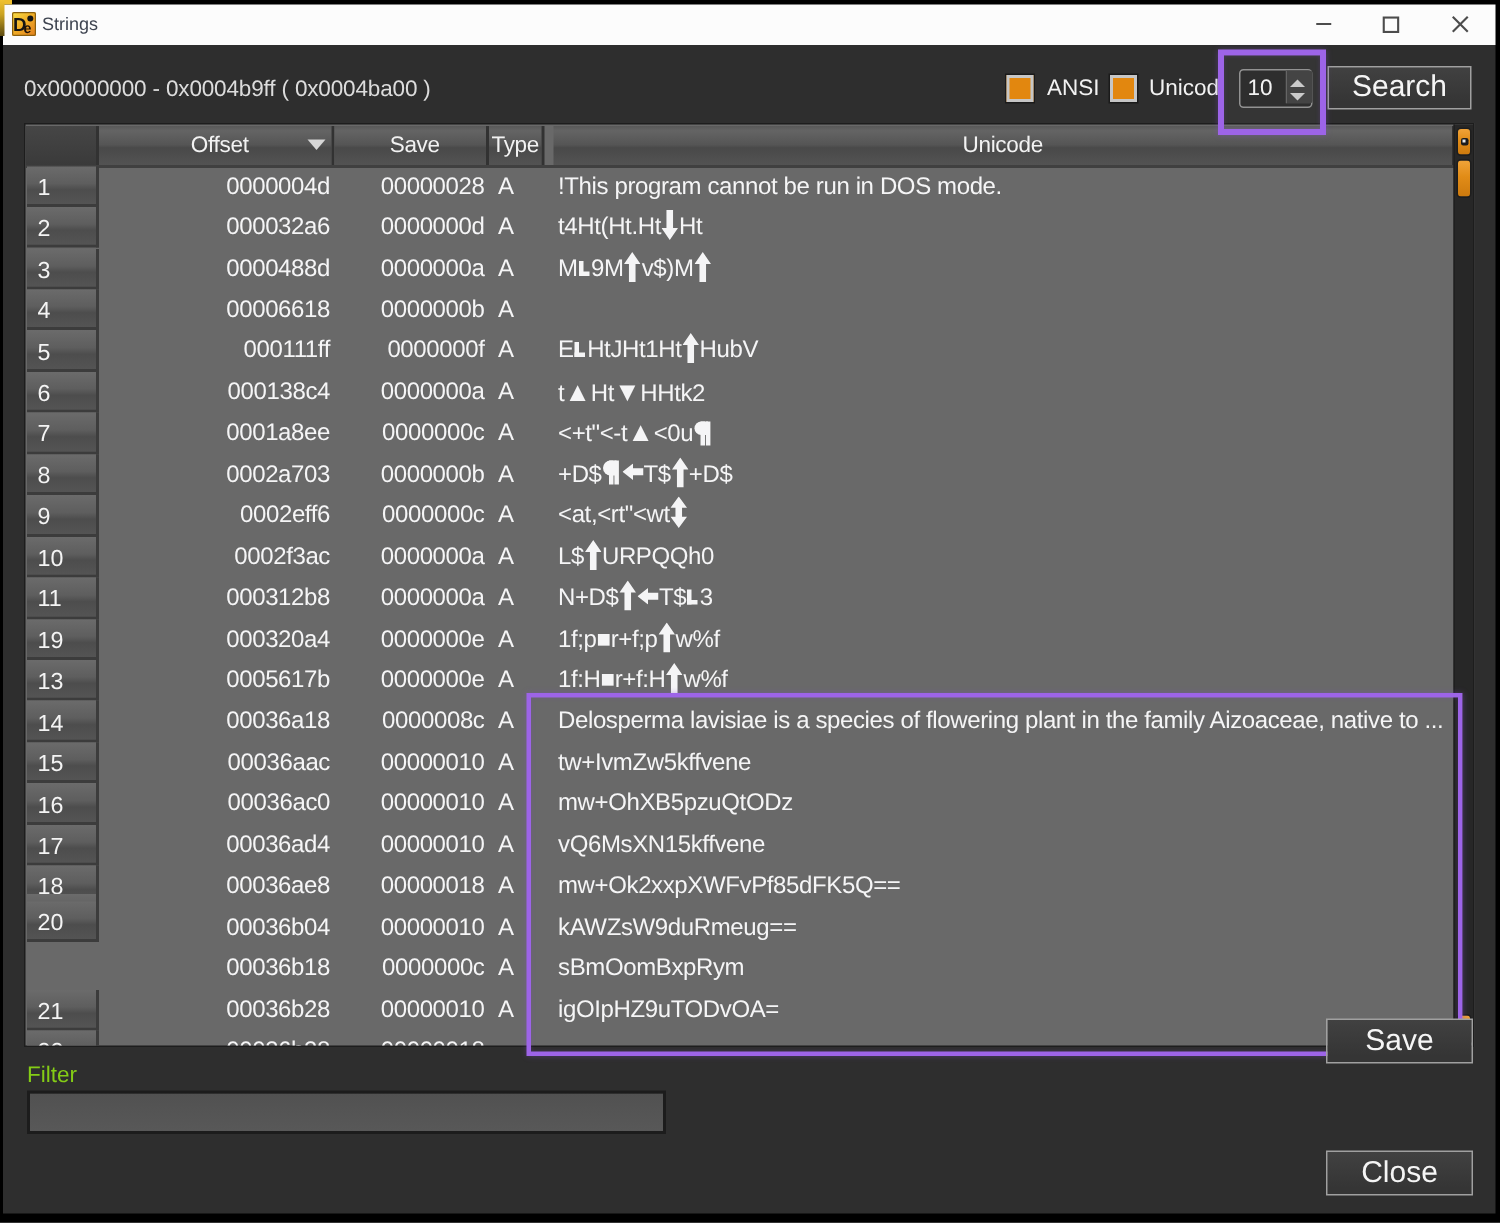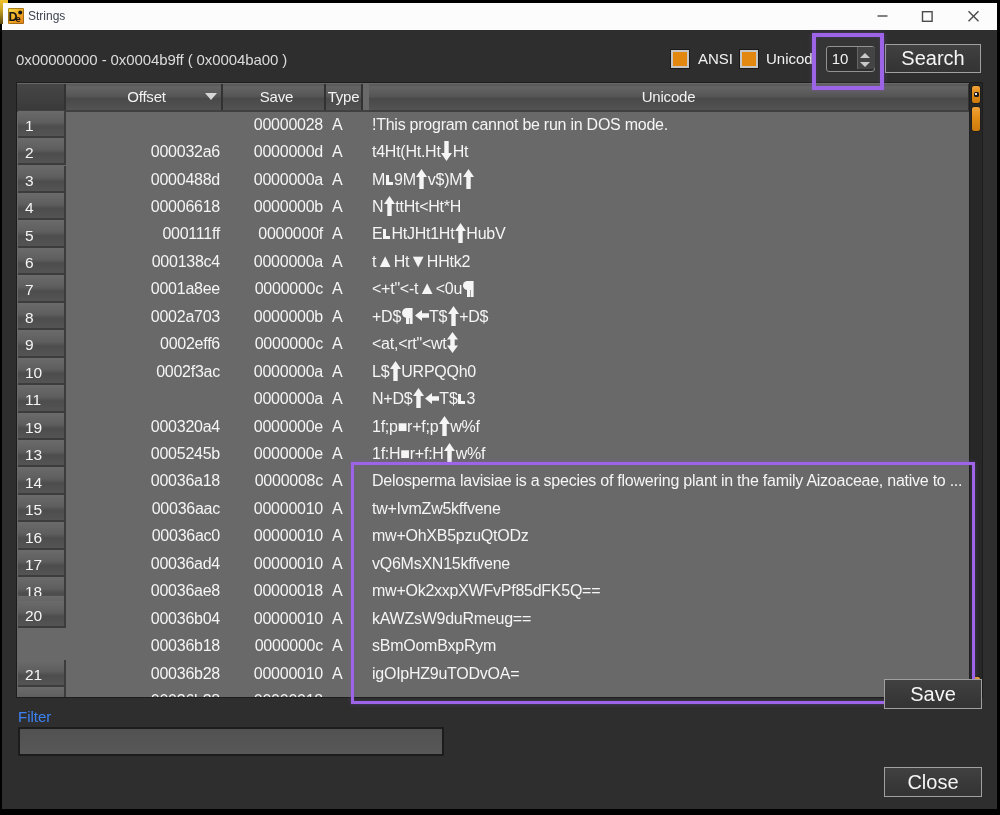--- a/index.html
+++ b/index.html
@@ -63,21 +63,21 @@
 .sb{position:absolute;left:971px;width:10px;background:linear-gradient(180deg,#f0a339,#e18c17 45%,#cd7a0e);border-radius:3px;border:1px solid #1e1e1e;box-sizing:border-box;}
 #sbtop{top:85px;height:19px;}
 #sbthumb{top:106px;height:26px;}
 #sbbot{top:676px;height:18px;}
 .sbicon{position:absolute;width:5px;height:5px;background:#1c1c1c;border-radius:1.5px;}
 .sbdot{position:absolute;width:2px;height:2px;background:#e8e8e8;}
 
 #pr1{left:812px;top:33px;width:72px;height:57px;border:4px solid #9d64e8;box-sizing:border-box;background:rgba(255,255,255,0.035);box-shadow:0 0 4px rgba(130,80,200,0.4), inset 0 0 3px rgba(120,70,190,0.3);}
 #pr2{left:351px;top:462px;width:624px;height:242px;border:3px solid #9d64e8;box-sizing:border-box;box-shadow:0 0 4px rgba(130,80,200,0.4), inset 0 0 3px rgba(120,70,190,0.3);}
 
-#filterlbl{left:18px;top:708px;font-size:15px;color:#3b82f6;}
+#filterlbl{left:18px;top:708px;font-size:15px;color:#84cc16;}
 #filterinp{left:18px;top:727px;width:426px;height:29px;background:linear-gradient(180deg,#515151,#585858);border:2px solid #1c1c1c;box-sizing:border-box;}
 
 #winbtns{left:860px;top:3px;width:135px;height:27px;}
 </style></head>
 <body>
 <div class="abs" id="titlebar"></div>
 <div class="abs" id="dlg"></div>
 <div class="abs" id="wedge"></div>
 <div class="abs" id="wedge2"></div>
 <svg class="abs" style="left:8px;top:7.5px" width="16" height="16" viewBox="0 0 16 16">
@@ -117,20 +117,21 @@
 <div class="abs" id="tbl">
   <div class="hdr" id="hcorner"></div>
   <div class="hdr" id="hoff">Offset</div>
   <div class="hdr" id="hsize">Save</div>
   <div class="hdr" id="htype">Type</div>
   <div class="hdr" id="hstr">Unicode</div>
   <div id="sortarrow"></div>
   <div id="hdrline"></div>
 
   <div class="rnum" style="top:27.6px">1</div>
+  <div class="cell coff" style="top:27.6px">0000004d</div>
   <div class="cell csize" style="top:27.6px">00000028</div>
   <div class="cell ctype" style="top:27.6px">A</div>
   <div class="cell cstr" style="top:27.6px">!This program cannot be run in DOS mode.</div>
   <div class="rnum" style="top:55.0px">2</div>
   <div class="cell coff" style="top:55.0px">000032a6</div>
   <div class="cell csize" style="top:55.0px">0000000d</div>
   <div class="cell ctype" style="top:55.0px">A</div>
   <div class="cell cstr" style="top:55.0px">t4Ht(Ht.Ht<svg class="ar" width="11" height="20" viewBox="0 0 11 20">
         <path d="M5.5 20 L0 12 H3.3 V0 H7.7 V12 H11 Z"></path>
       </svg>Ht</div>
@@ -140,23 +141,20 @@
   <div class="cell ctype" style="top:82.5px">A</div>
   <div class="cell cstr" style="top:82.5px">M<span class="lg"></span>9M<svg class="ar" width="11" height="20" viewBox="0 0 11 20">
         <path d="M5.5 0 L11 8 H7.7 V20 H3.3 V8 H0 Z"></path>
       </svg>v$)M<svg class="ar" width="11" height="20" viewBox="0 0 11 20">
         <path d="M5.5 0 L11 8 H7.7 V20 H3.3 V8 H0 Z"></path>
       </svg></div>
   <div class="rnum" style="top:109.9px">4</div>
   <div class="cell coff" style="top:109.9px">00006618</div>
   <div class="cell csize" style="top:109.9px">0000000b</div>
   <div class="cell ctype" style="top:109.9px">A</div>
-  <div class="cell cstr" style="top:109.9px">N<svg class="ar" width="11" height="20" viewBox="0 0 11 20">
-        <path d="M5.5 0 L11 8 H7.7 V20 H3.3 V8 H0 Z"></path>
-      </svg>ttHt&lt;Ht*H</div>
   <div class="rnum" style="top:137.4px">5</div>
   <div class="cell coff" style="top:137.4px">000111ff</div>
   <div class="cell csize" style="top:137.4px">0000000f</div>
   <div class="cell ctype" style="top:137.4px">A</div>
   <div class="cell cstr" style="top:137.4px">E<span class="lg"></span>HtJHt1Ht<svg class="ar" width="11" height="20" viewBox="0 0 11 20">
         <path d="M5.5 0 L11 8 H7.7 V20 H3.3 V8 H0 Z"></path>
       </svg>HubV</div>
   <div class="rnum" style="top:164.8px">6</div>
   <div class="cell coff" style="top:164.8px">000138c4</div>
   <div class="cell csize" style="top:164.8px">0000000a</div>
@@ -184,36 +182,37 @@
         <path d="M5.5 0 L11 7.5 H7.7 V13.5 H11 L5.5 21 L0 13.5 H3.3 V7.5 H0 Z"></path>
       </svg></div>
   <div class="rnum" style="top:274.6px">10</div>
   <div class="cell coff" style="top:274.6px">0002f3ac</div>
   <div class="cell csize" style="top:274.6px">0000000a</div>
   <div class="cell ctype" style="top:274.6px">A</div>
   <div class="cell cstr" style="top:274.6px">L$<svg class="ar" width="11" height="20" viewBox="0 0 11 20">
         <path d="M5.5 0 L11 8 H7.7 V20 H3.3 V8 H0 Z"></path>
       </svg>URPQQh0</div>
   <div class="rnum" style="top:302.1px">11</div>
+  <div class="cell coff" style="top:302.1px">000312b8</div>
   <div class="cell csize" style="top:302.1px">0000000a</div>
   <div class="cell ctype" style="top:302.1px">A</div>
   <div class="cell cstr" style="top:302.1px">N+D$<svg class="ar" width="11" height="20" viewBox="0 0 11 20">
         <path d="M5.5 0 L11 8 H7.7 V20 H3.3 V8 H0 Z"></path>
       </svg><svg class="arl" width="14" height="11" viewBox="0 0 14 11">
         <path d="M0 5.5 L7 0 V3.2 H14 V7.8 H7 V11 Z"></path>
       </svg>T$<span class="lg"></span>3</div>
   <div class="rnum" style="top:329.5px">19</div>
   <div class="cell coff" style="top:329.5px">000320a4</div>
   <div class="cell csize" style="top:329.5px">0000000e</div>
   <div class="cell ctype" style="top:329.5px">A</div>
   <div class="cell cstr" style="top:329.5px">1f;p■r+f;p<svg class="ar" width="11" height="20" viewBox="0 0 11 20">
         <path d="M5.5 0 L11 8 H7.7 V20 H3.3 V8 H0 Z"></path>
       </svg>w%f</div>
   <div class="rnum" style="top:357.0px">13</div>
-  <div class="cell coff" style="top:357.0px">0005245b</div>
+  <div class="cell coff" style="top:357.0px">0005617b</div>
   <div class="cell csize" style="top:357.0px">0000000e</div>
   <div class="cell ctype" style="top:357.0px">A</div>
   <div class="cell cstr" style="top:357.0px">1f:H■r+f:H<svg class="ar" width="11" height="20" viewBox="0 0 11 20">
         <path d="M5.5 0 L11 8 H7.7 V20 H3.3 V8 H0 Z"></path>
       </svg>w%f</div>
   <div class="rnum" style="top:384.4px">14</div>
   <div class="cell coff" style="top:384.4px">00036a18</div>
   <div class="cell csize" style="top:384.4px">0000008c</div>
   <div class="cell ctype" style="top:384.4px">A</div>
   <div class="cell cstr" style="top:384.4px">Delosperma lavisiae is a species of flowering plant in the family Aizoaceae, native to ...</div>

